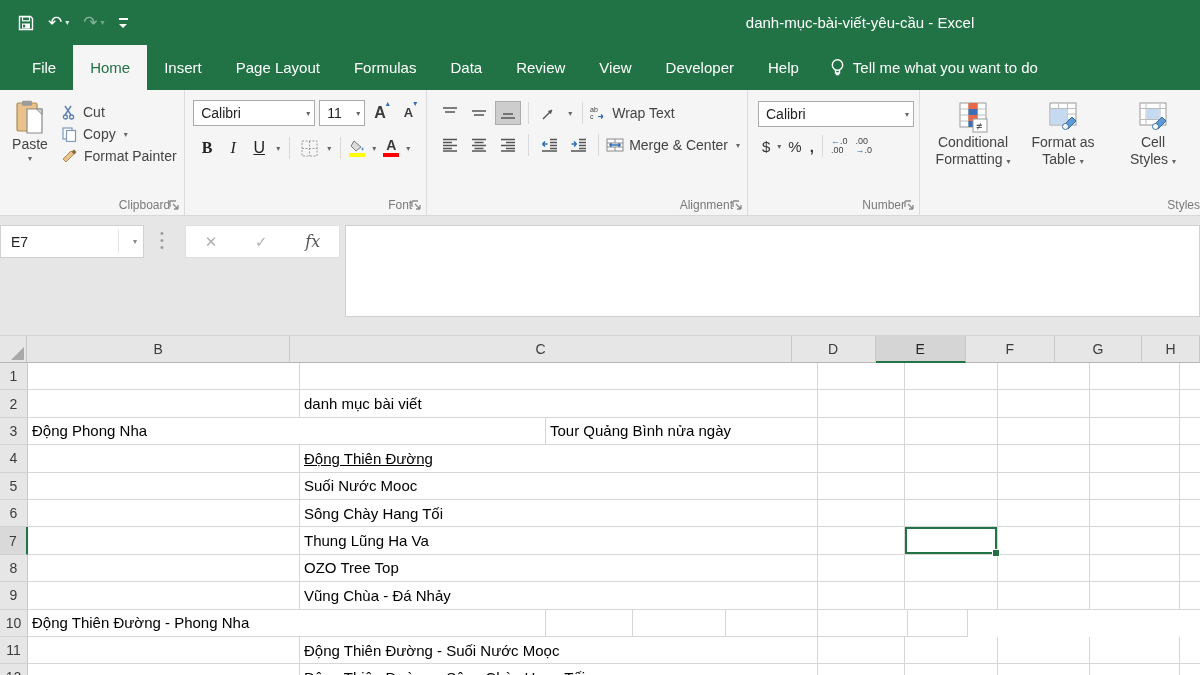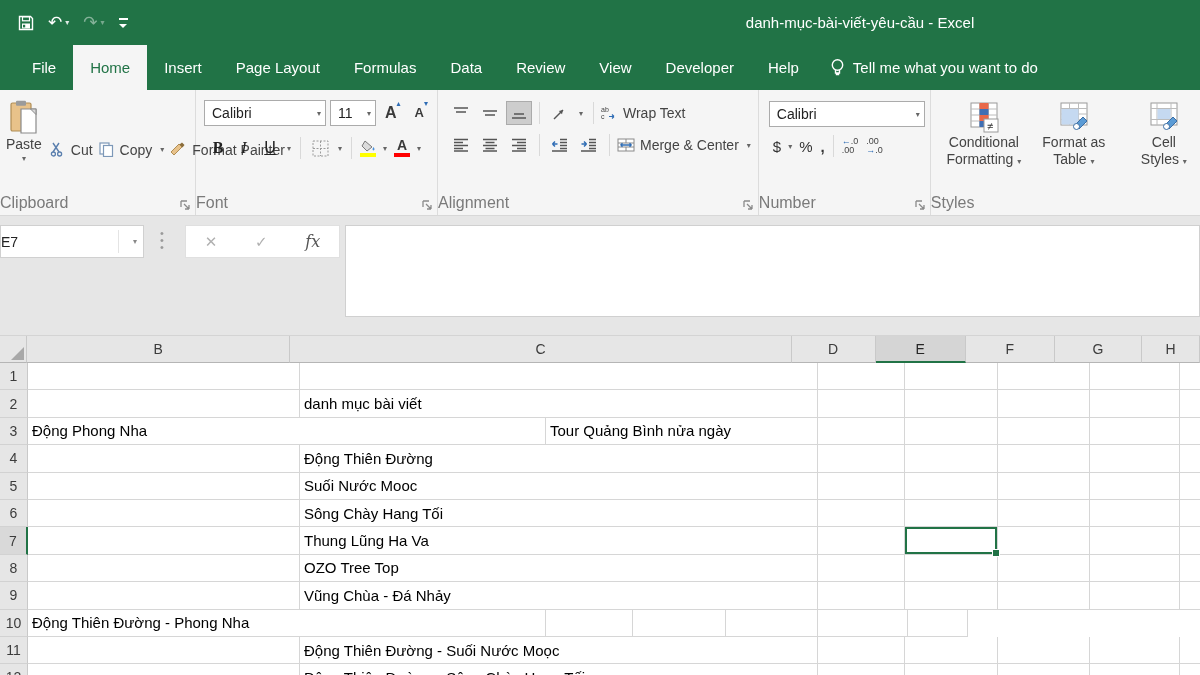--- a/index.html
+++ b/index.html
@@ -19,29 +19,29 @@
 
   
   .tabrow { height:45px; background:#217346; display:flex; align-items:stretch; padding-left:15px; }
   .tab { display:flex; align-items:center; padding:0 17px; font-size:15px; color:#fff; cursor:default; }
   .tab.active { background:#f5f5f5; color:#217346; }
   .tellme { display:flex; align-items:center; gap:8px; padding:0 14px; font-size:15px; color:#fff; }
 
   
   .ribbon { height:126px; background:#f5f5f5; display:flex; border-bottom:1px solid #d8d8d8; }
   .group { position:relative; border-right:1px solid #dcdcdc; padding:6px 4px 20px 6px; }
-  .group-label { position:absolute; bottom:3px; left:0; right:14px; text-align:left; font-size:16px; color:#7a7a7a; }
+  .group-label { position:absolute; bottom:3px; left:0; right:14px; text-align:right; font-size:12px; color:#7a7a7a; }
   .launcher { position:absolute; bottom:4px; right:4px; width:11px; height:11px; }
   .launcher svg { display:block; }
 
   .g-clipboard { width:196px; display:flex; }
   .paste-btn { width:48px; display:flex; flex-direction:column; align-items:center; padding-top:4px; gap:2px; }
   .paste-btn .lbl { font-size:14px; color:#444; }
   .paste-btn .drop { font-size:8px; color:#666; }
-  .clip-col { display:flex; justify-content:flex-start; gap:6px; padding-top:8px; padding-left:8px; }
+  .clip-col { display:flex; flex-direction:column; justify-content:flex-start; gap:6px; padding-top:8px; padding-left:8px; }
   .small-btn { display:flex; align-items:center; gap:6px; font-size:14px; color:#444; white-space:nowrap; }
   .small-btn .drop { font-size:8px; color:#666; margin-left:2px; }
 
   .g-font { width:256px; }
   .font-row1 { display:flex; align-items:center; gap:4px; margin:4px 0 10px 2px; }
   .combo { background:#fff; border:1px solid #ababab; height:26px; display:flex; align-items:center; font-size:14px; color:#222; padding-left:7px; position:relative; }
   .combo .drop { position:absolute; right:4px; font-size:8px; color:#666; }
   .combo.font-name { width:122px; }
   .combo.font-size { width:46px; }
   .grow-btn { font-size:16px; font-weight:bold; color:#3a3a3a; position:relative; padding:0 5px; }
@@ -72,21 +72,21 @@
   .dec-btn { font-size:9px; color:#444; line-height:9px; text-align:left; padding:0 4px; white-space:pre; }
   .dec-btn .arr { color:#2f6db5; }
 
   .g-styles { flex:1; display:flex; gap:4px; padding-left:10px; border-right:none; }
   .style-btn { display:flex; flex-direction:column; align-items:center; padding-top:6px; width:86px; }
   .style-btn .lbl { font-size:14px; color:#444; text-align:center; line-height:17px; margin-top:0; white-space:nowrap; }
   .style-btn .drop { font-size:8px; color:#666; }
 
   
   .formula-row { height:120px; background:#e6e6e6; position:relative; border-bottom:1px solid #d4d4d4; }
-  .name-box { position:absolute; left:0; top:9px; width:144px; height:33px; background:#fff; border:1px solid #d0d0d0; display:flex; align-items:center; font-size:14px; color:#222; padding-left:0; }
+  .name-box { position:absolute; left:0; top:9px; width:144px; height:33px; background:#fff; border:1px solid #d0d0d0; display:flex; align-items:center; font-size:14px; color:#222; padding-left:10px; }
   .name-box .drop { position:absolute; right:6px; font-size:8px; color:#888; }
   .name-box .sep { position:absolute; right:24px; top:4px; bottom:4px; width:1px; background:#e4e4e4; }
   .fx-dots { position:absolute; left:160px; top:14px; color:#9a9a9a; font-size:11px; line-height:7px; letter-spacing:0; }
   .fb-buttons { position:absolute; left:185px; top:9px; width:155px; height:33px; background:#fff; border:1px solid #e0e0e0; display:flex; align-items:center; justify-content:space-around; }
   .fb-buttons .x { color:#b0b0b0; font-size:15px; }
   .fb-buttons .ok { color:#b0b0b0; font-size:15px; }
   .fb-buttons .fx { font-family:"DejaVu Serif","Liberation Serif",serif; font-style:italic; font-size:16px; color:#555; }
   .formula-input { position:absolute; left:345px; top:9px; right:0; height:92px; background:#fff; border:1px solid #d0d0d0; font-size:14px; color:#222; padding:4px 6px; }
 
   
@@ -457,21 +457,21 @@
         <div class="cell" style="width: 272px;">Tour Quảng Bình nửa ngày</div>
         <div class="cell" style="width: 87px;"></div>
         <div class="cell" style="width: 93px;"></div>
         <div class="cell" style="width: 92px;"></div>
         <div class="cell" style="width: 90px;"></div>
         <div class="cell" style="width: 60px;"></div>
       </div>
       <div class="grid-row" style="height: 27.4px;">
         <div class="row-h">4</div>
         <div class="cell" style="width: 272px;"></div>
-        <div class="cell" style="width: 518px;">Động Thiên Đường</div>
+        <div class="cell" style="width: 518px; text-decoration: underline;">Động Thiên Đường</div>
         <div class="cell" style="width: 87px;"></div>
         <div class="cell" style="width: 93px;"></div>
         <div class="cell" style="width: 92px;"></div>
         <div class="cell" style="width: 90px;"></div>
         <div class="cell" style="width: 60px;"></div>
       </div>
       <div class="grid-row" style="height: 27.4px;">
         <div class="row-h">5</div>
         <div class="cell" style="width: 272px;"></div>
         <div class="cell" style="width: 518px;">Suối Nước Mooc</div>

